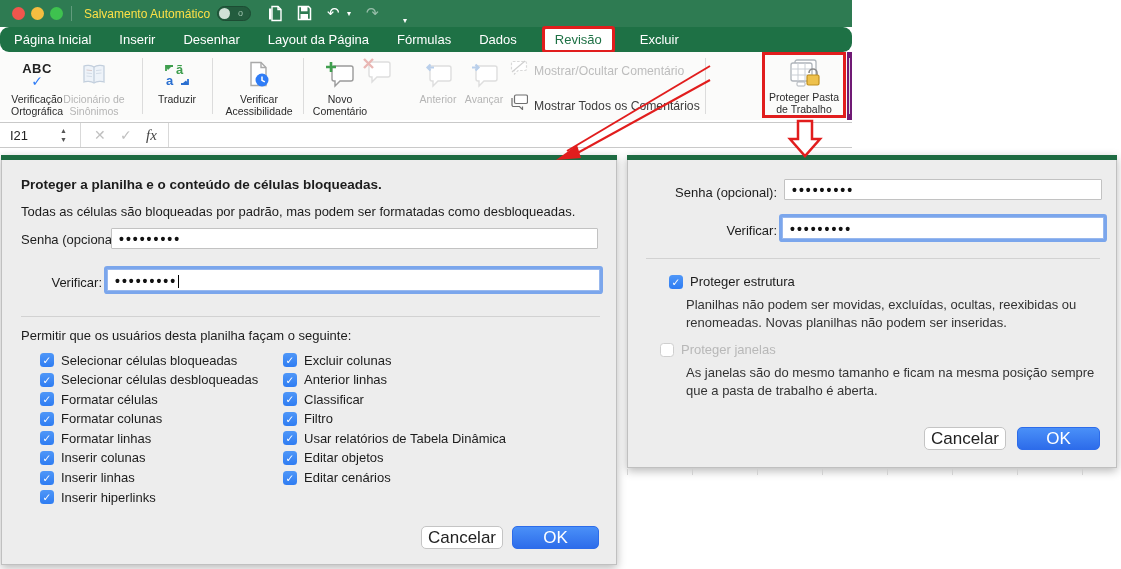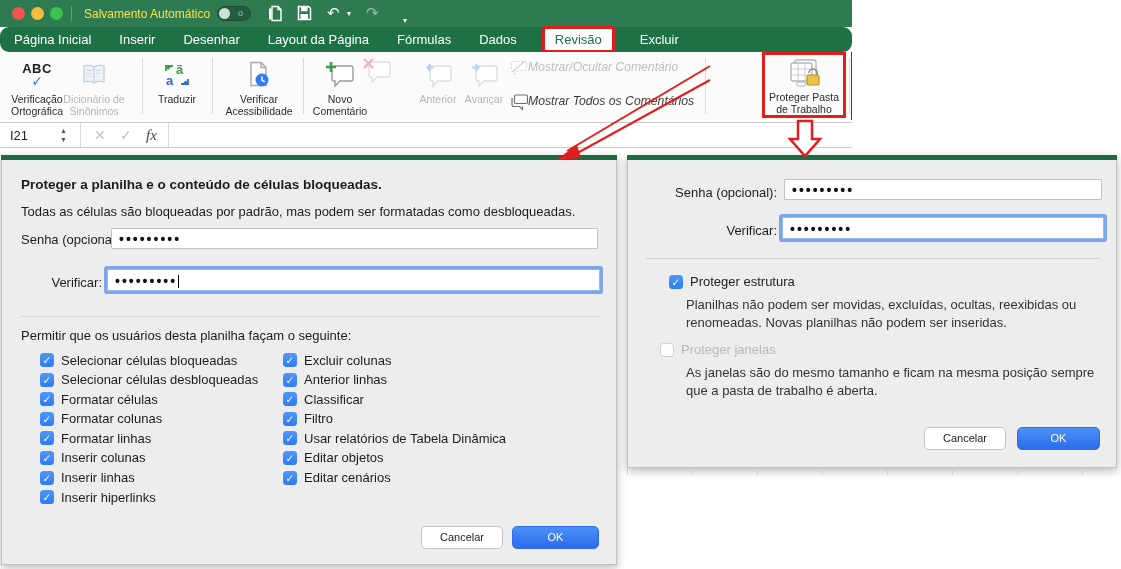--- a/index.html
+++ b/index.html
@@ -24,28 +24,28 @@
   .collapse-ic { position:absolute; left:403px; top:9px; width:12px; }
   .collapse-ic .bar { border-top:2px solid #fff; width:12px; }
   .collapse-ic .car { color:#fff; font-size:8px; text-align:center; line-height:7px; }
 
   
   .tabrow { position:absolute; left:0; top:27px; width:852px; height:25px; background:#1e7145; display:flex; align-items:center; padding-left:14px; gap:28px;border-radius:9px; }
   .rtab { font-size:13px; color:#fff; white-space:nowrap; }
   .rtab.active { background:#fff; color:#1e7145; padding:3px 10px; box-shadow:0 0 0 3px #e11d1d; border-radius:1px; }
 
   
-  .ribbon { position:absolute; left:0; top:52px; width:852px; height:68px; background:#fbfbfa; border-right:1px solid #701a75; }
+  .ribbon { position:absolute; left:0; top:52px; width:852px; height:68px; background:#fbfbfa; border-right:5px solid #701a75; }
   .rsep { position:absolute; top:6px; width:1px; height:56px; background:#dcdcdc; }
   .rbtn { position:absolute; top:5px; height:62px; display:flex; flex-direction:column; align-items:center; }
   .rbtn .ric { height:36px; display:flex; align-items:center; justify-content:center; }
   .rbtn .rlb { font-size:10.5px; line-height:12px; text-align:center; color:#2b2b2b; }
   .rbtn.disabled .rlb { color:#b5b5b5; }
   .redbox { border:3px solid #e11d1d; top:0; height:66px; padding-top:4px; }
-  .inlbtn { position:absolute; display:flex; align-items:flex-start; font-size:12.2px;font-style:italic; }
+  .inlbtn { position:absolute; display:flex; align-items:flex-end; gap:6px; font-size:12.2px; }
   .abc-txt { font-size:13px; font-weight:bold; color:#222; line-height:12px; letter-spacing:.5px; }
   .abc-chk { color:#2f7cf6; font-size:14px; font-weight:bold; line-height:12px; }
 
   
   .fbar { position:absolute; left:0; top:122px; width:852px; height:26px; background:#fff; border-top:1px solid #c9c9c9; border-bottom:1px solid #c9c9c9; }
   .namebox { position:absolute; left:0; top:0; width:58px; height:100%; font-size:13px; color:#222; padding:5px 0 0 10px; }
   .stepper { position:absolute; left:60px; top:3px; display:flex; flex-direction:column; font-size:7px; color:#555; line-height:9px; }
   .fb-sep { position:absolute; top:0; width:1px; height:100%; background:#d9d9d9; }
   .fb-ic { position:absolute; top:4px; font-size:14px; color:#c0c0c0; }
   .fb-fx { position:absolute; left:146px; top:4px; font-family:"Liberation Serif","DejaVu Serif",serif; font-style:italic; font-size:15px; color:#444; }
@@ -62,21 +62,21 @@
   .caret { display:inline-block; width:1px; height:13px; background:#000; margin-left:1px; vertical-align:-2px; }
   .divider { position:absolute; height:1px; background:#d2d2d2; }
   .cb-row { display:flex; align-items:center; gap:7px; height:14px; margin-bottom:5.6px; }
   .cb { width:14px; height:14px; border-radius:3.5px; flex:0 0 14px; }
   .cb.checked { background:linear-gradient(#4f97f8,#2e7cf2); color:#fff; font-size:10.5px; font-weight:bold; text-align:center; line-height:14px; }
   .cb.unchecked { background:#fff; border:1px solid #cfcfcf; }
   .cb-label { font-size:13px; color:#1c1c1c; white-space:nowrap; }
   .cb-label.disabled { color:#b8b8b8; }
   .cb-abs { position:absolute; display:flex; align-items:center; gap:7px; }
   .desc { position:absolute; font-size:13px; color:#333; line-height:17.5px; }
-  .btn { position:absolute; height:23px; border-radius:5px; font-size:11px; text-align:center; line-height:21px; }
+  .btn { position:absolute; height:23px; border-radius:5px; font-size:17px; text-align:center; line-height:21px; }
   .btn.cancel { background:#fff; border:1px solid #c4c4c4; color:#222; }
   .btn.ok { background:linear-gradient(#4a90f8,#2d6cea); color:#fff; border:1px solid #2d6cea; }
   .ticks { position:absolute; height:6px; background:repeating-linear-gradient(90deg,#cdcdcd 0 1px,transparent 1px 65px); opacity:.9; }
 
   .overlay { position:absolute; left:0; top:0; width:1121px; height:569px; pointer-events:none; }
 </style>
 </head>
 <body>
 
 <div class="titlebar">

